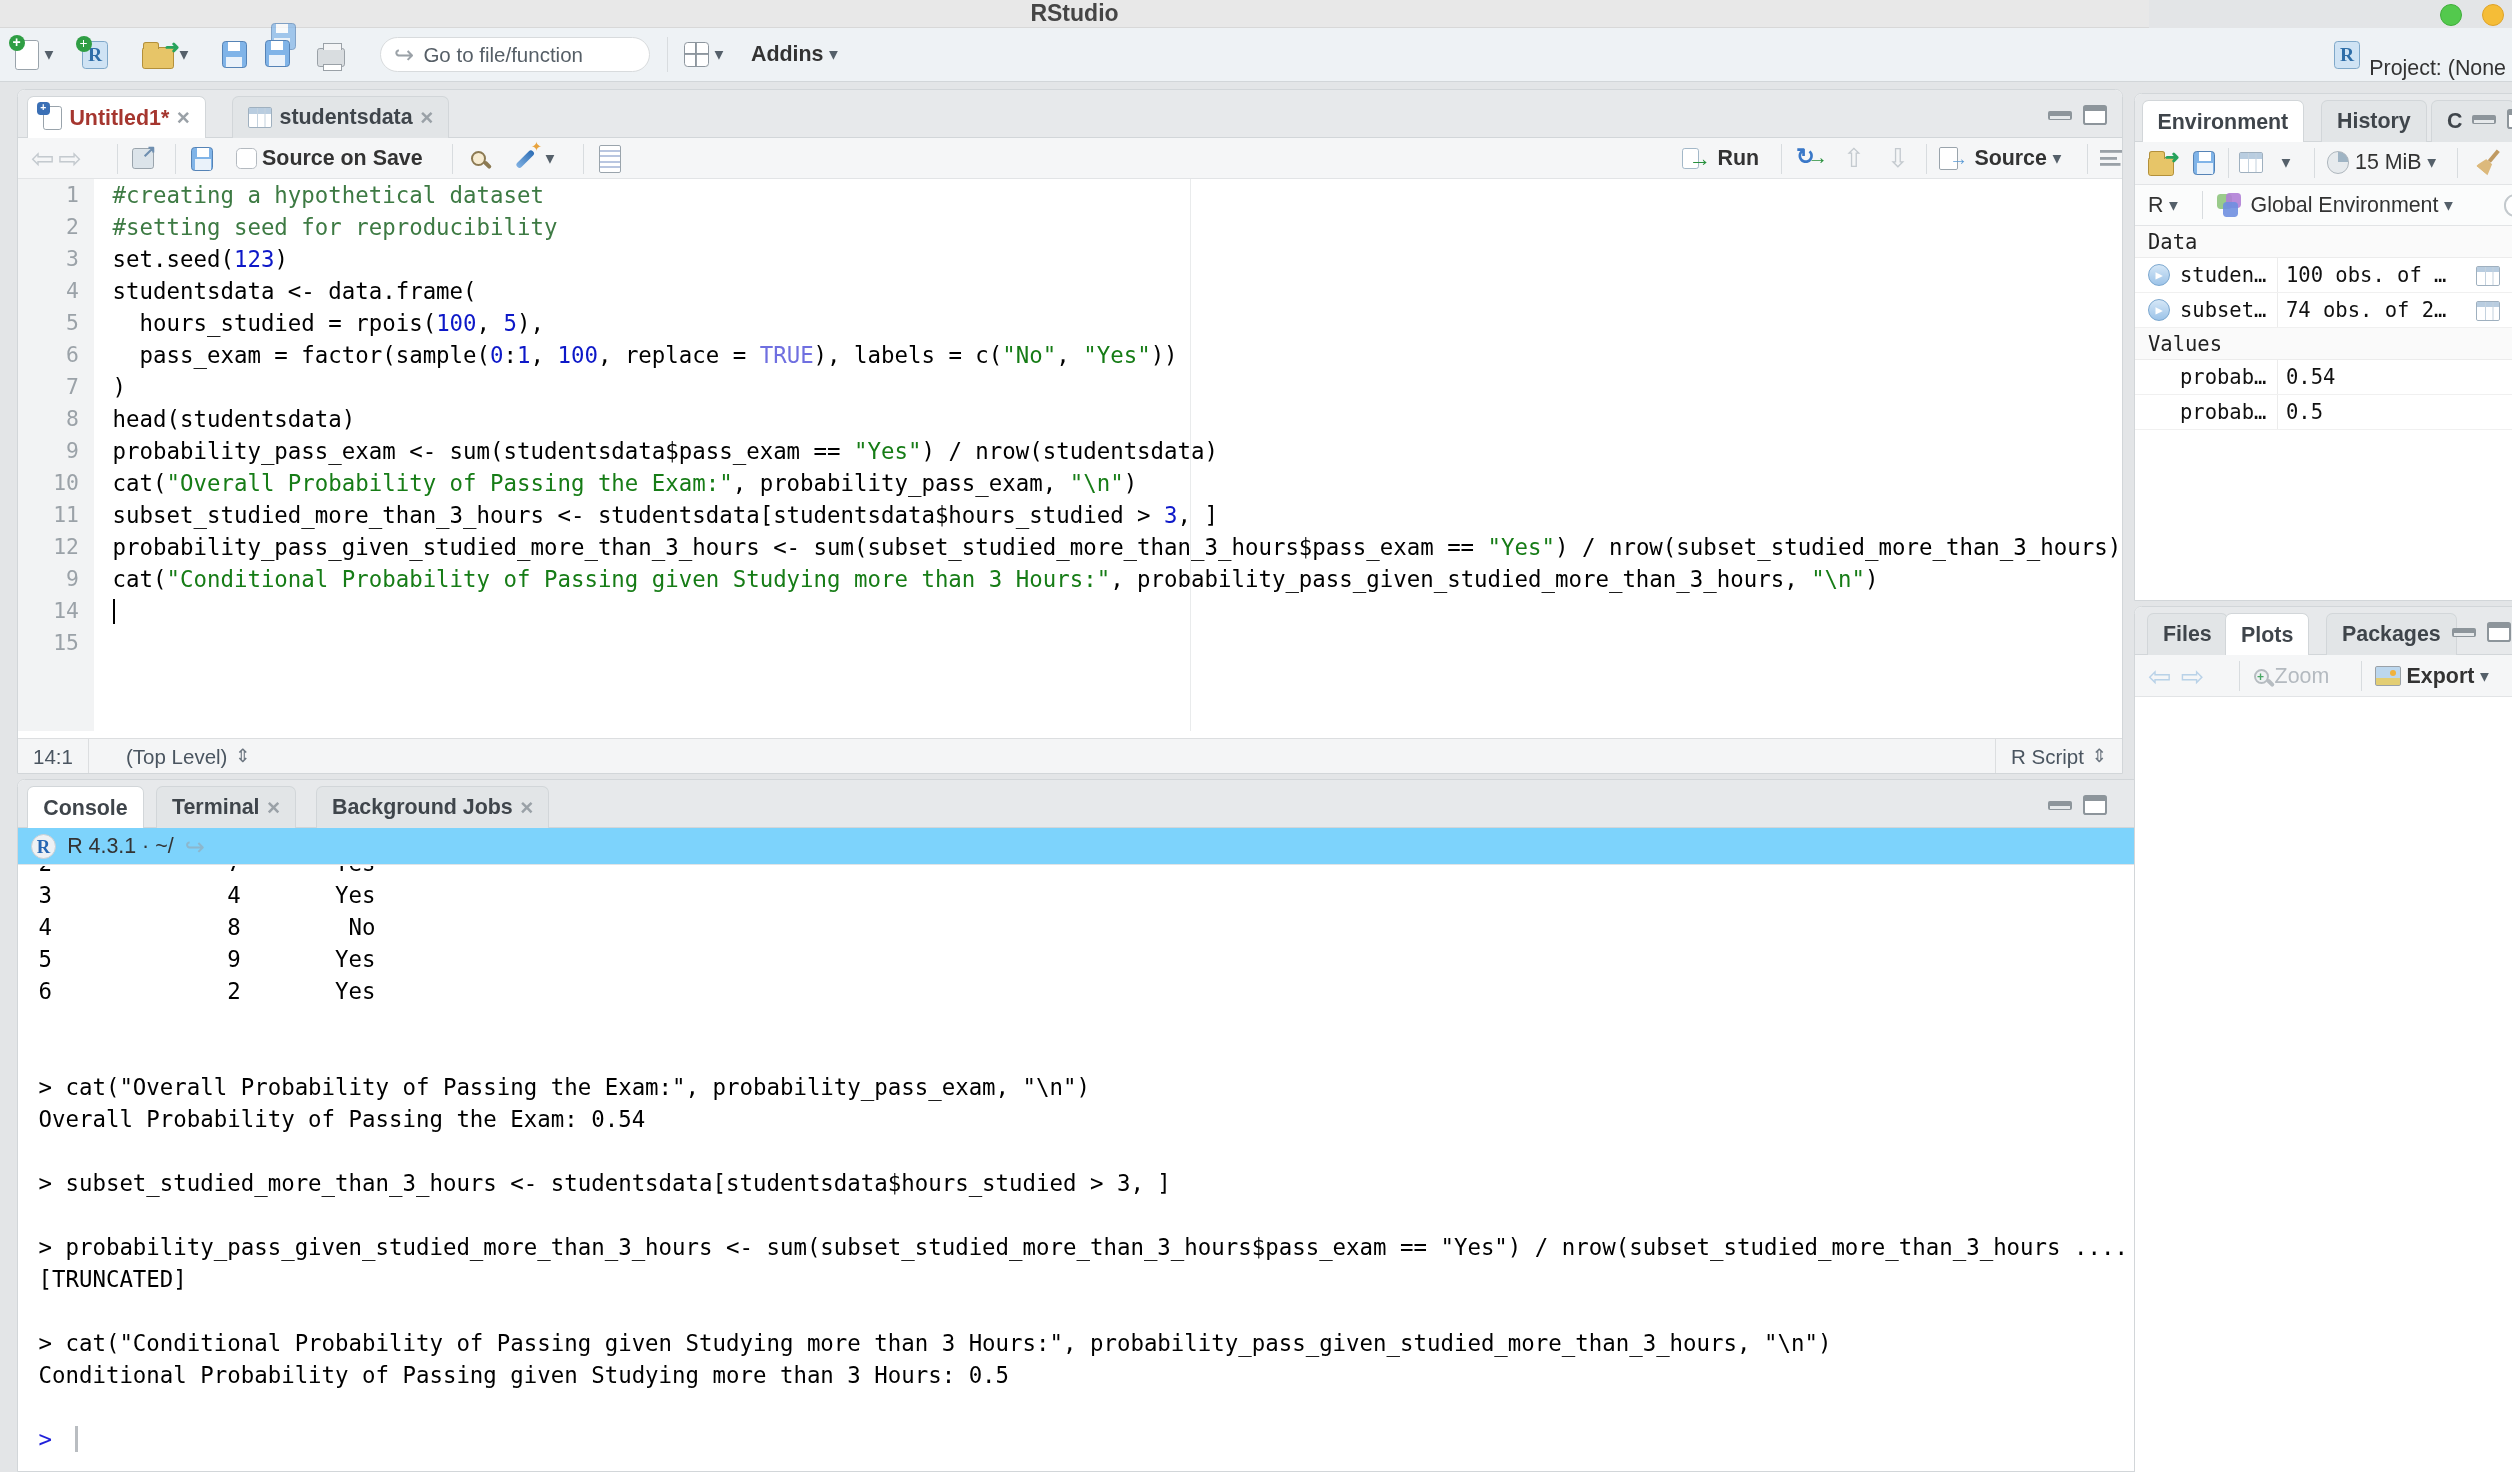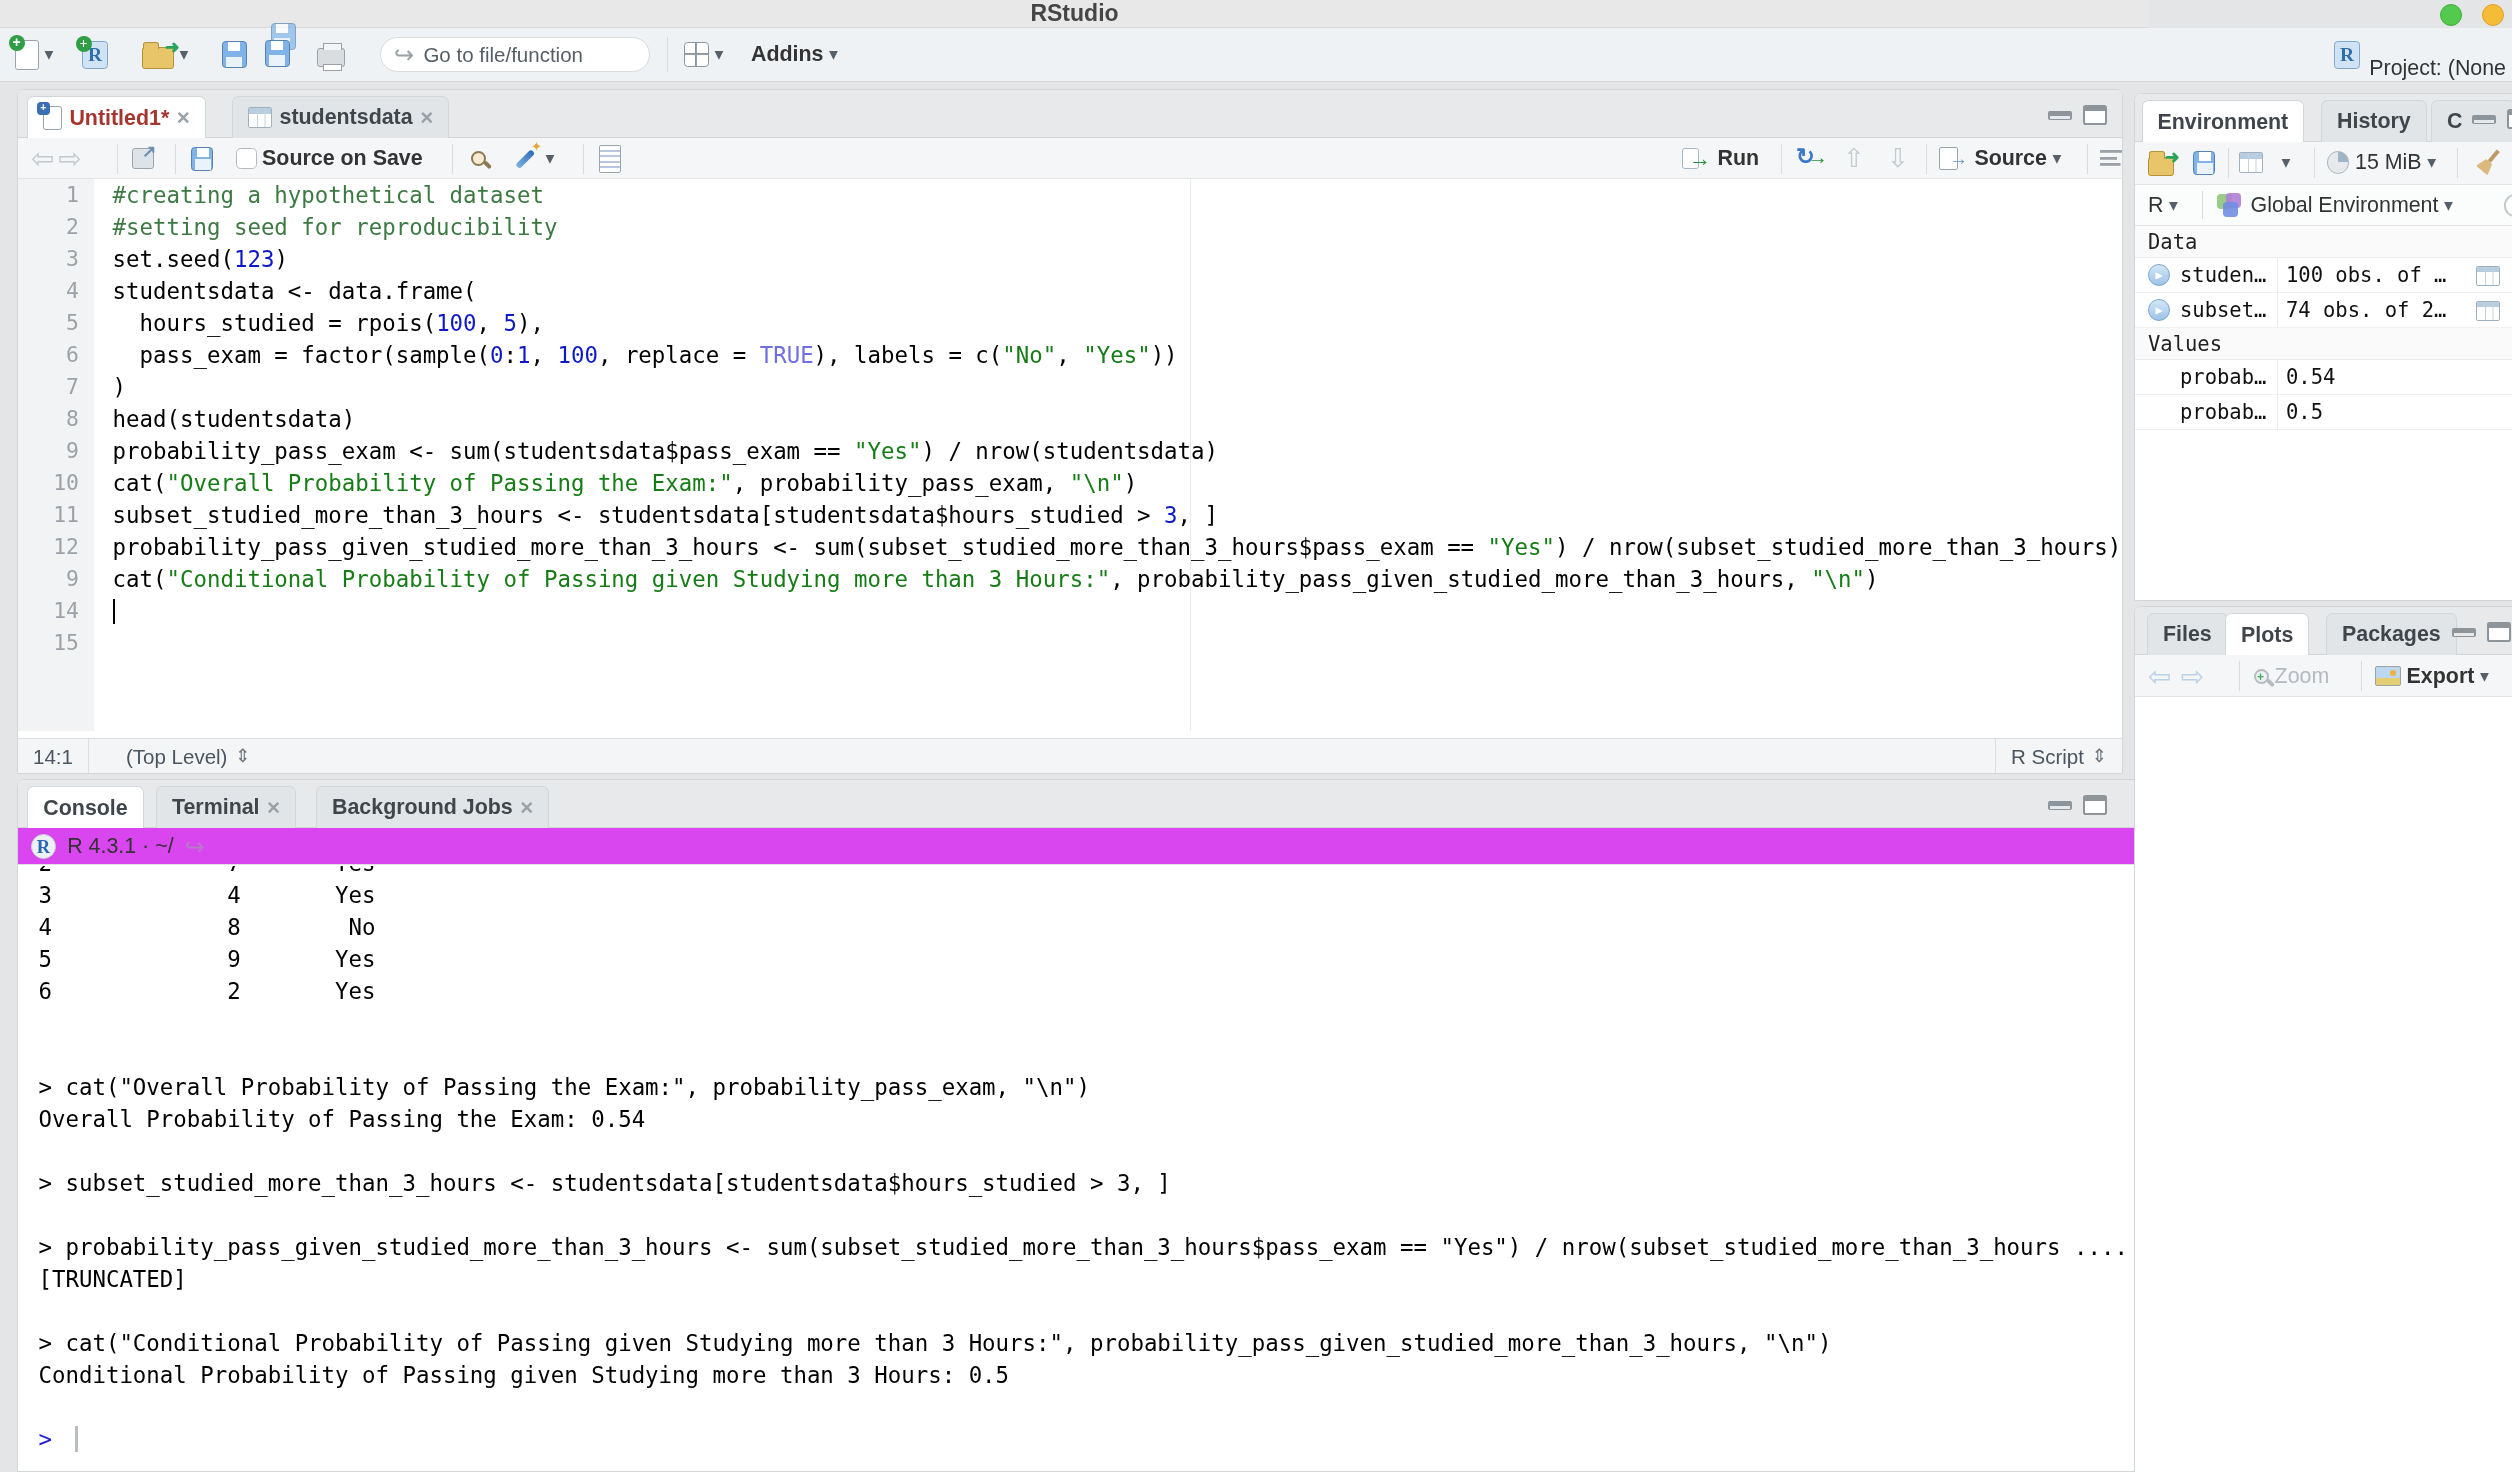--- a/index.html
+++ b/index.html
@@ -115,21 +115,21 @@
   .code-line .ln { width:76px; padding-right:15px; text-align:right; color:#9ba2a8; background:#f2f3f4; flex:none; font-size:21.4px; }
   .code-line .ct { white-space:pre; padding-left:18.6px; color:#000; }
   .gutter-fill { position:absolute; left:0; top:0; bottom:0; width:76px; background:#f2f3f4; }
   .tok-comment { color:#3d7a43; } .tok-string { color:#167c16; } .tok-number { color:#0d18c8; } .tok-keyword { color:#6f6fe0; } .tok-plain { color:#000; }
   .caret { display:inline-block; width:2.8px; height:25px; background:#000; vertical-align:-4.7px; }
   .statusbar { position:absolute; left:0; bottom:0; width:100%; height:35px; background:#f4f5f6; border-top:0.9px solid #dcdee0; font-size:20.5px; color:#4a5560; }
   .statusbar .cell { position:absolute; top:0; height:35px; display:flex; align-items:center; gap:7.5px; padding:0 15px; }
 
   
   #console-pane { left:17px; top:779px; width:2326px; height:693px; }
-  .version-bar { position:relative; height:37px; background:#d946ef; border-bottom:0.9px solid #e0e4e7;padding-left:28px; }
+  .version-bar { position:relative; height:37px; background:#7dd3fc; border-bottom:0.9px solid #e0e4e7;padding-left:28px; }
   .version-bar .ti { height:37px; }
   #console-body { position:absolute; left:0; top:86px; right:0; bottom:0; overflow:hidden; background:#fff; }
   #console-lines { margin-top:-18.6px; padding-left:20.5px; font-family:"DejaVu Sans Mono",monospace; font-size:22.4px; }
   .con-line { height:32px; line-height:32px; white-space:pre; color:#000; }
   .con-line .p { color:#1f1fd9; }
   .con-caret { display:inline-block; width:3.7px; height:26px; background:#b9bdc1; vertical-align:-4.7px; margin-left:9.3px; }
 
   
   #env-pane { left:2134px; top:93px; width:391px; height:508px; }
   .env-toolbar { position:relative; height:43px; background:#f5f6f7; border-bottom:0.9px solid #e2e4e6; }

